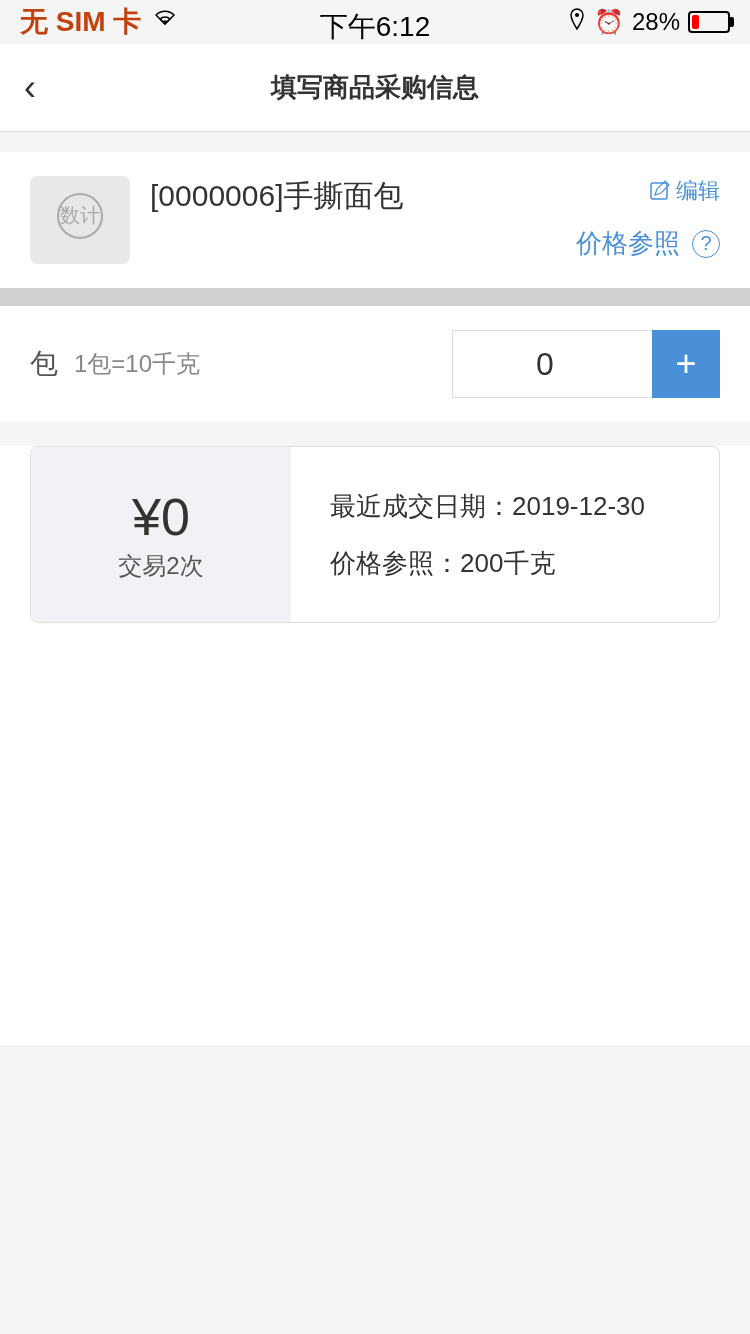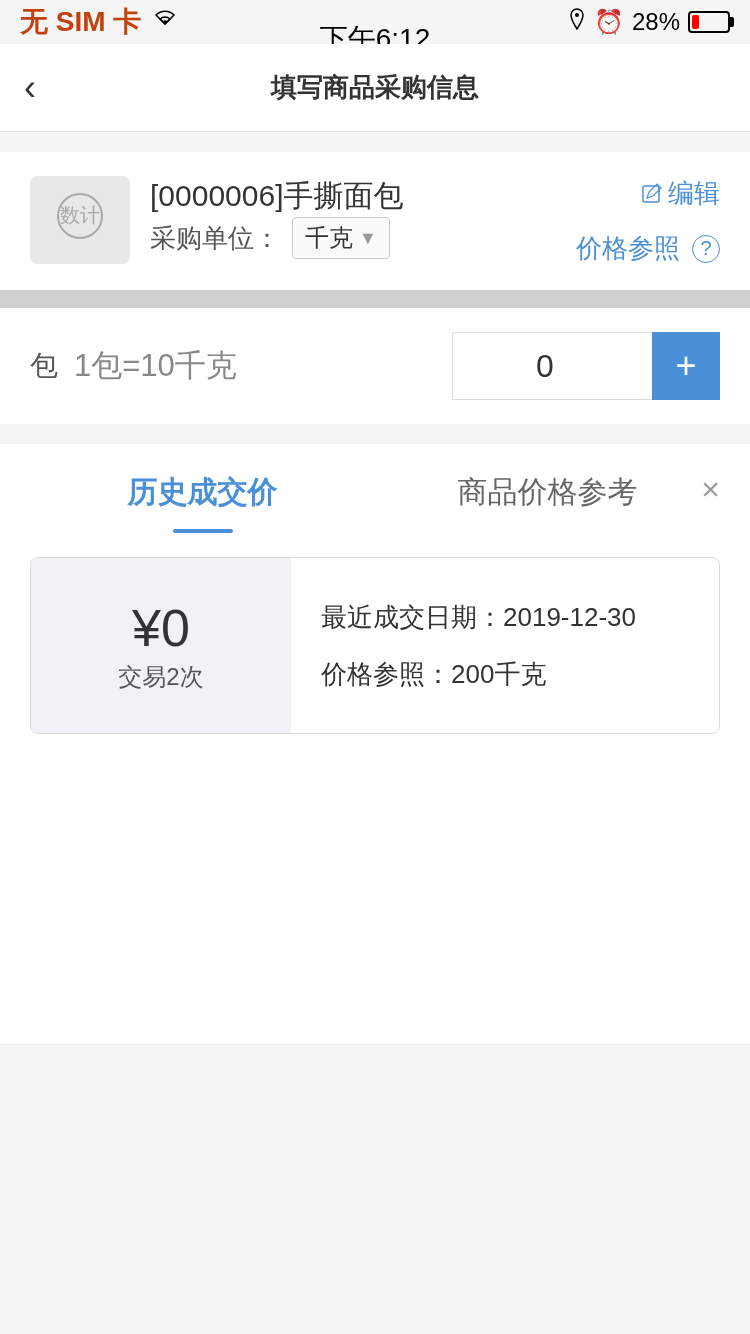--- a/index.html
+++ b/index.html
@@ -31,21 +31,21 @@
       align-items: flex-start;
       gap: 10px;
     }
     .status-center {
       font-size: 28px;
       font-weight: 500;
       color: #000;
       position: absolute;
       left: 50%;
       transform: translateX(-50%);
-      top: 20px;
+      top: 8px;
     }
     .status-right {
       display: flex;
       align-items: center;
       gap: 8px;
       font-size: 24px;
       color: #000;
     }
     .battery-icon {
       display: inline-flex;
@@ -129,21 +129,21 @@
       justify-content: center;
       flex-shrink: 0;
     }
     .thumb-logo {
       font-size: 36px;
       color: #999;
     }
     .product-info {
       display: flex;
       flex-direction: column;
-      gap: 0;
+      gap: 16px;
     }
     .product-name {
       font-size: 30px;
       color: #333;
       font-weight: 500;
     }
     .product-unit-row {
       display: flex;
       align-items: center;
       gap: 12px;
@@ -159,21 +159,21 @@
       display: flex;
       align-items: center;
       gap: 6px;
       background: #fafafa;
     }
     .unit-arrow {
       font-size: 18px;
       color: #999;
     }
     .edit-link {
-      font-size: 26px;
+      font-size: 22px;
       color: #4a90d9;
       display: flex;
       align-items: center;
       gap: 6px;
       cursor: pointer;
     }
     .price-ref-link {
       font-size: 26px;
       color: #4a90d9;
       display: flex;
@@ -207,21 +207,21 @@
       display: flex;
       align-items: center;
       gap: 16px;
     }
     .unit-icon {
       font-size: 28px;
       color: #555;
       font-weight: 500;
     }
     .unit-conversion {
-      font-size: 31px;
+      font-size: 24px;
       color: #888;
     }
     .quantity-input-area {
       display: flex;
       align-items: center;
       gap: 0;
     }
     .quantity-input {
       width: 200px;
       height: 68px;
@@ -320,20 +320,21 @@
       color: #555;
       margin-top: 3px;
     }
     .price-right-panel {
       flex: 1;
       padding: 30px 30px;
       display: flex;
       flex-direction: column;
       gap: 18px;
       justify-content: center;
+      margin-left: 9px;
     }
     .price-detail-row {
       font-size: 26px;
       color: #333;
       line-height: 1.5;
     }
 
     
     .content-area {
       background: #fff;
@@ -383,27 +384,20 @@
       <div class="product-thumb">
         <span class="thumb-logo">
           <svg width="60" height="60" viewBox="0 0 60 60" fill="none">
             <ellipse cx="30" cy="30" rx="22" ry="22" stroke="#aaa" stroke-width="2"></ellipse>
             <text x="30" y="36" text-anchor="middle" font-size="20" fill="#aaa" font-family="serif">数计</text>
           </svg>
         </span>
       </div>
       <div class="product-info">
         <span class="product-name">[0000006]手撕面包</span>
-        <div class="product-unit-row">
-          <span>采购单位：</span>
-          <span class="unit-selector">
-            <span>千克</span>
-            <span class="unit-arrow">▼</span>
-          </span>
-        </div>
       </div>
     </div>
     <div class="product-right-actions">
       <span class="edit-link">
         <svg width="22" height="22" viewBox="0 0 22 22" fill="none">
           <rect x="3" y="3" width="16" height="16" rx="2" stroke="#4a90d9" stroke-width="1.5"></rect>
           <path d="M7 15l2-6 8-8 4 4-8 8-6 2z" stroke="#4a90d9" stroke-width="1.2"></path>
         </svg>
         <span>编辑</span>
       </span>
@@ -423,29 +417,20 @@
     <span class="unit-conversion">1包=10千克</span>
   </div>
   <div class="quantity-input-area">
     <input class="quantity-input" type="number" value="0" style="">
     <button class="quantity-plus">+</button>
   </div>
 </div>
 
 <div class="tabs-container">
   <div class="content-area">
-    <div class="tabs-row">
-      <div class="tab-item active">
-        <span>历史成交价</span>
-      </div>
-      <div class="tab-item">
-        <span>商品价格参考</span>
-      </div>
-      <span class="close-btn">×</span>
-    </div>
 
     <div class="price-card">
       <div class="price-left-panel">
         <span class="price-value">
           <span>¥</span><span>0</span>
         </span>
         <span class="price-trade-count">交易2次</span>
       </div>
       <div class="price-right-panel">
         <div class="price-detail-row">

